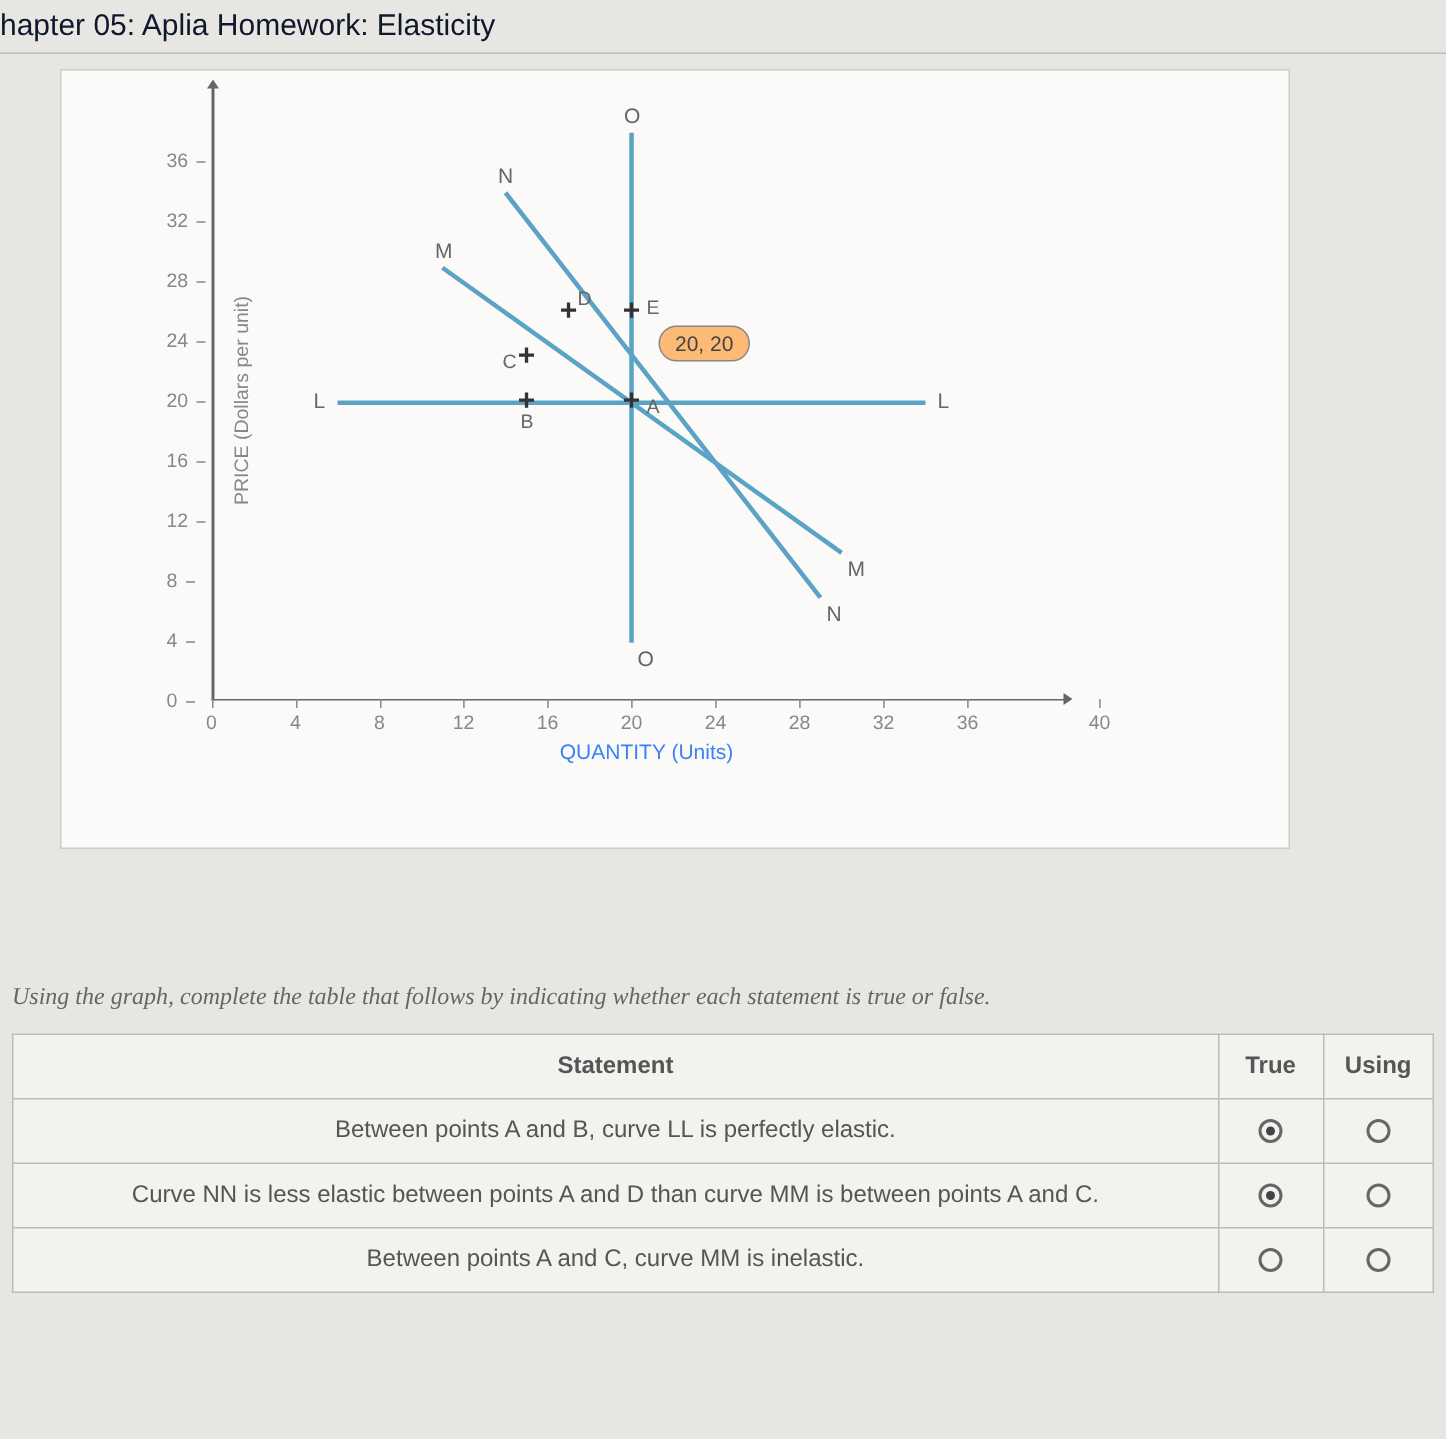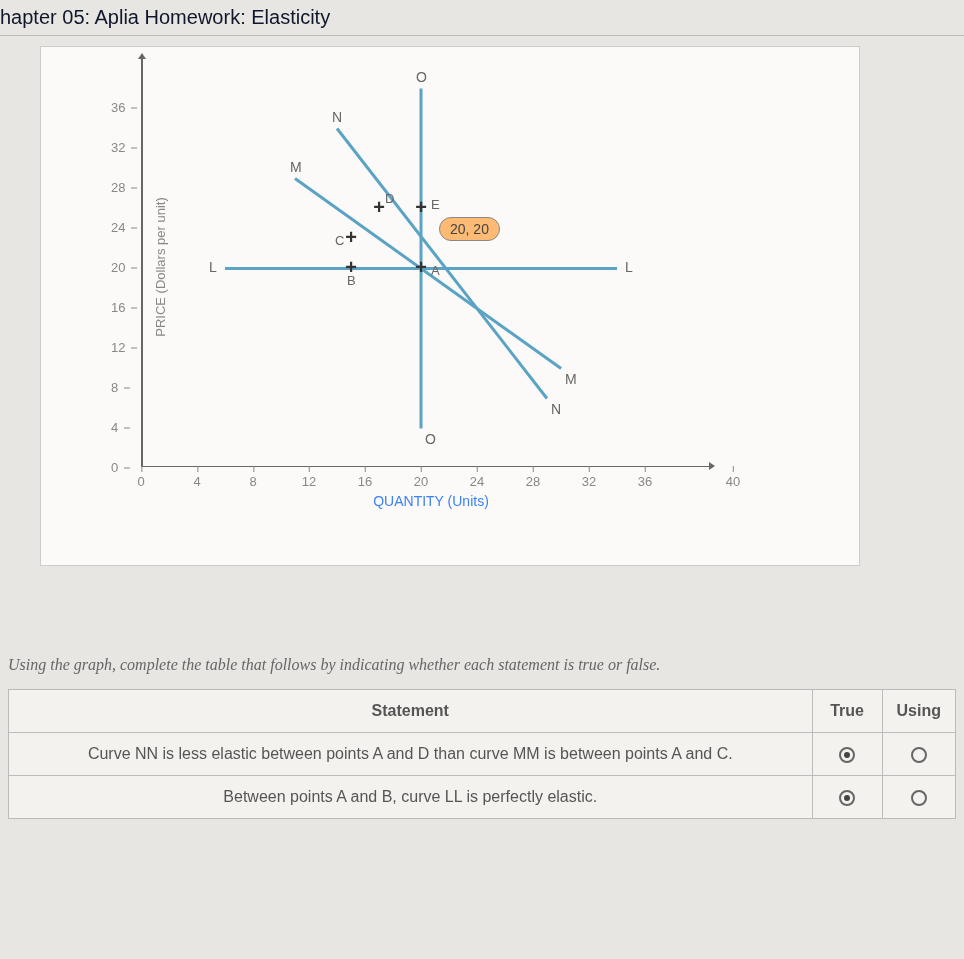--- a/index.html
+++ b/index.html
@@ -261,23 +261,28 @@
 <table class="tf-table">
   <thead>
     <tr>
       <th>Statement</th>
       <th class="center">True</th>
       <th class="center">Using</th>
     </tr>
   </thead>
   <tbody id="tf-body">
       <tr>
+        <td>Between points A and B, curve LL is perfectly elastic.</td>
+        <td class="center"><span class="radio selected"></span></td>
+        <td class="center"><span class="radio"></span></td>
+      </tr>
+      <tr>
         <td>Curve NN is less elastic between points A and D than curve MM is between points A and C.</td>
         <td class="center"><span class="radio selected"></span></td>
         <td class="center"><span class="radio"></span></td>
       </tr>
       <tr>
-        <td>Between points A and B, curve LL is perfectly elastic.</td>
-        <td class="center"><span class="radio selected"></span></td>
+        <td>Between points A and C, curve MM is inelastic.</td>
+        <td class="center"><span class="radio"></span></td>
         <td class="center"><span class="radio"></span></td>
       </tr>
     </tbody>
 </table>
 
 </body></html>

